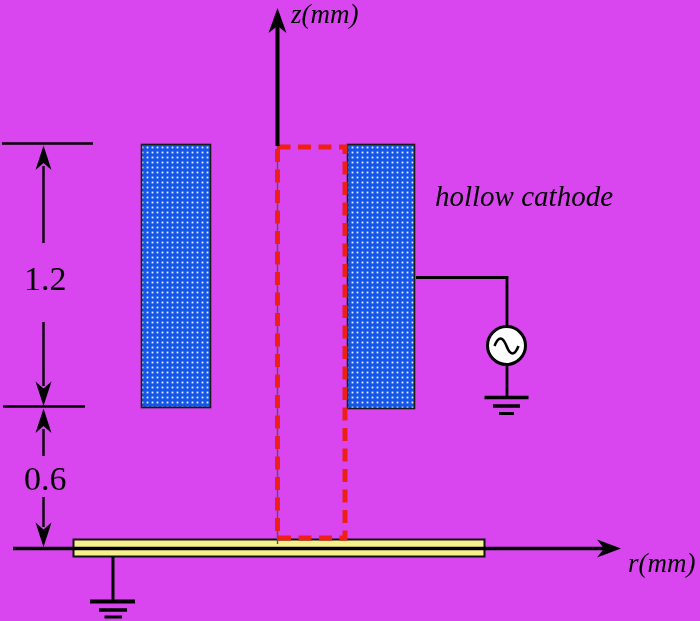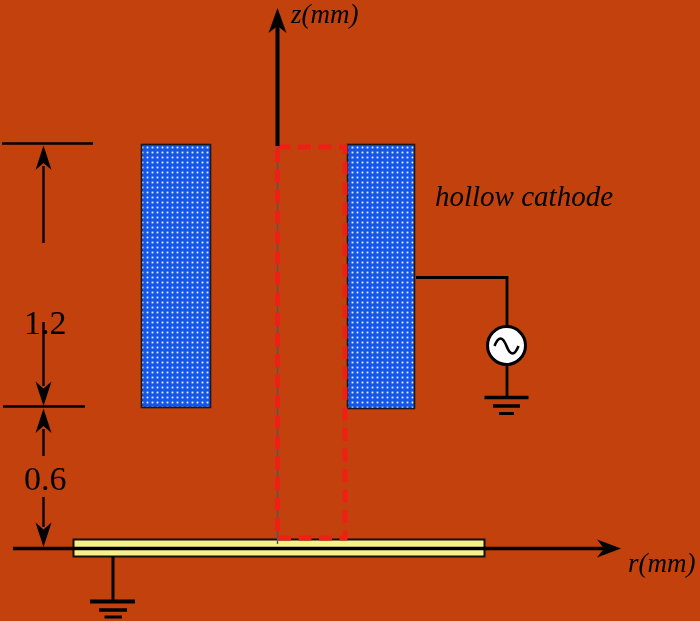--- a/index.html
+++ b/index.html
@@ -1,19 +1,19 @@
 <!DOCTYPE html>
 <html><head>
 <meta charset="utf-8">
 <style>
   html,body{margin:0;padding:0;background:#ffffff;}
   .stage{
     position:relative;
     width:700px;height:621px;
-    background:#c2410c;
+    background:#d946ef;
     font-family:"Liberation Serif","DejaVu Serif",serif;
     overflow:hidden;
   }
   .stage svg{position:absolute;left:0;top:0;}
   .lbl{
     position:absolute;
     color:#000;
     white-space:nowrap;
     line-height:1.2;
   }
@@ -84,17 +84,17 @@
       <line x1="104.5" y1="617" x2="122" y2="617" stroke="#000" stroke-width="3"></line>
     </g>
   </svg>
 
   <span class="lbl italic axis-label" style="left:291px;top:-2px;">z(mm)</span>
 
   <span class="lbl italic cathode-label" style="left:435px;top:179px;">hollow cathode</span>
 
   <span class="lbl italic axis-label" style="left:628px;top:547px;">r(mm)</span>
 
-  <span class="lbl dim-label" style="left:24px;top:259px;margin-top:44px;">1.2</span>
+  <span class="lbl dim-label" style="left:24px;top:259px;">1.2</span>
 
   <span class="lbl dim-label" style="left:24px;top:459px;text-align:center;">0.6</span>
 
 </div>
 
 </body></html>

